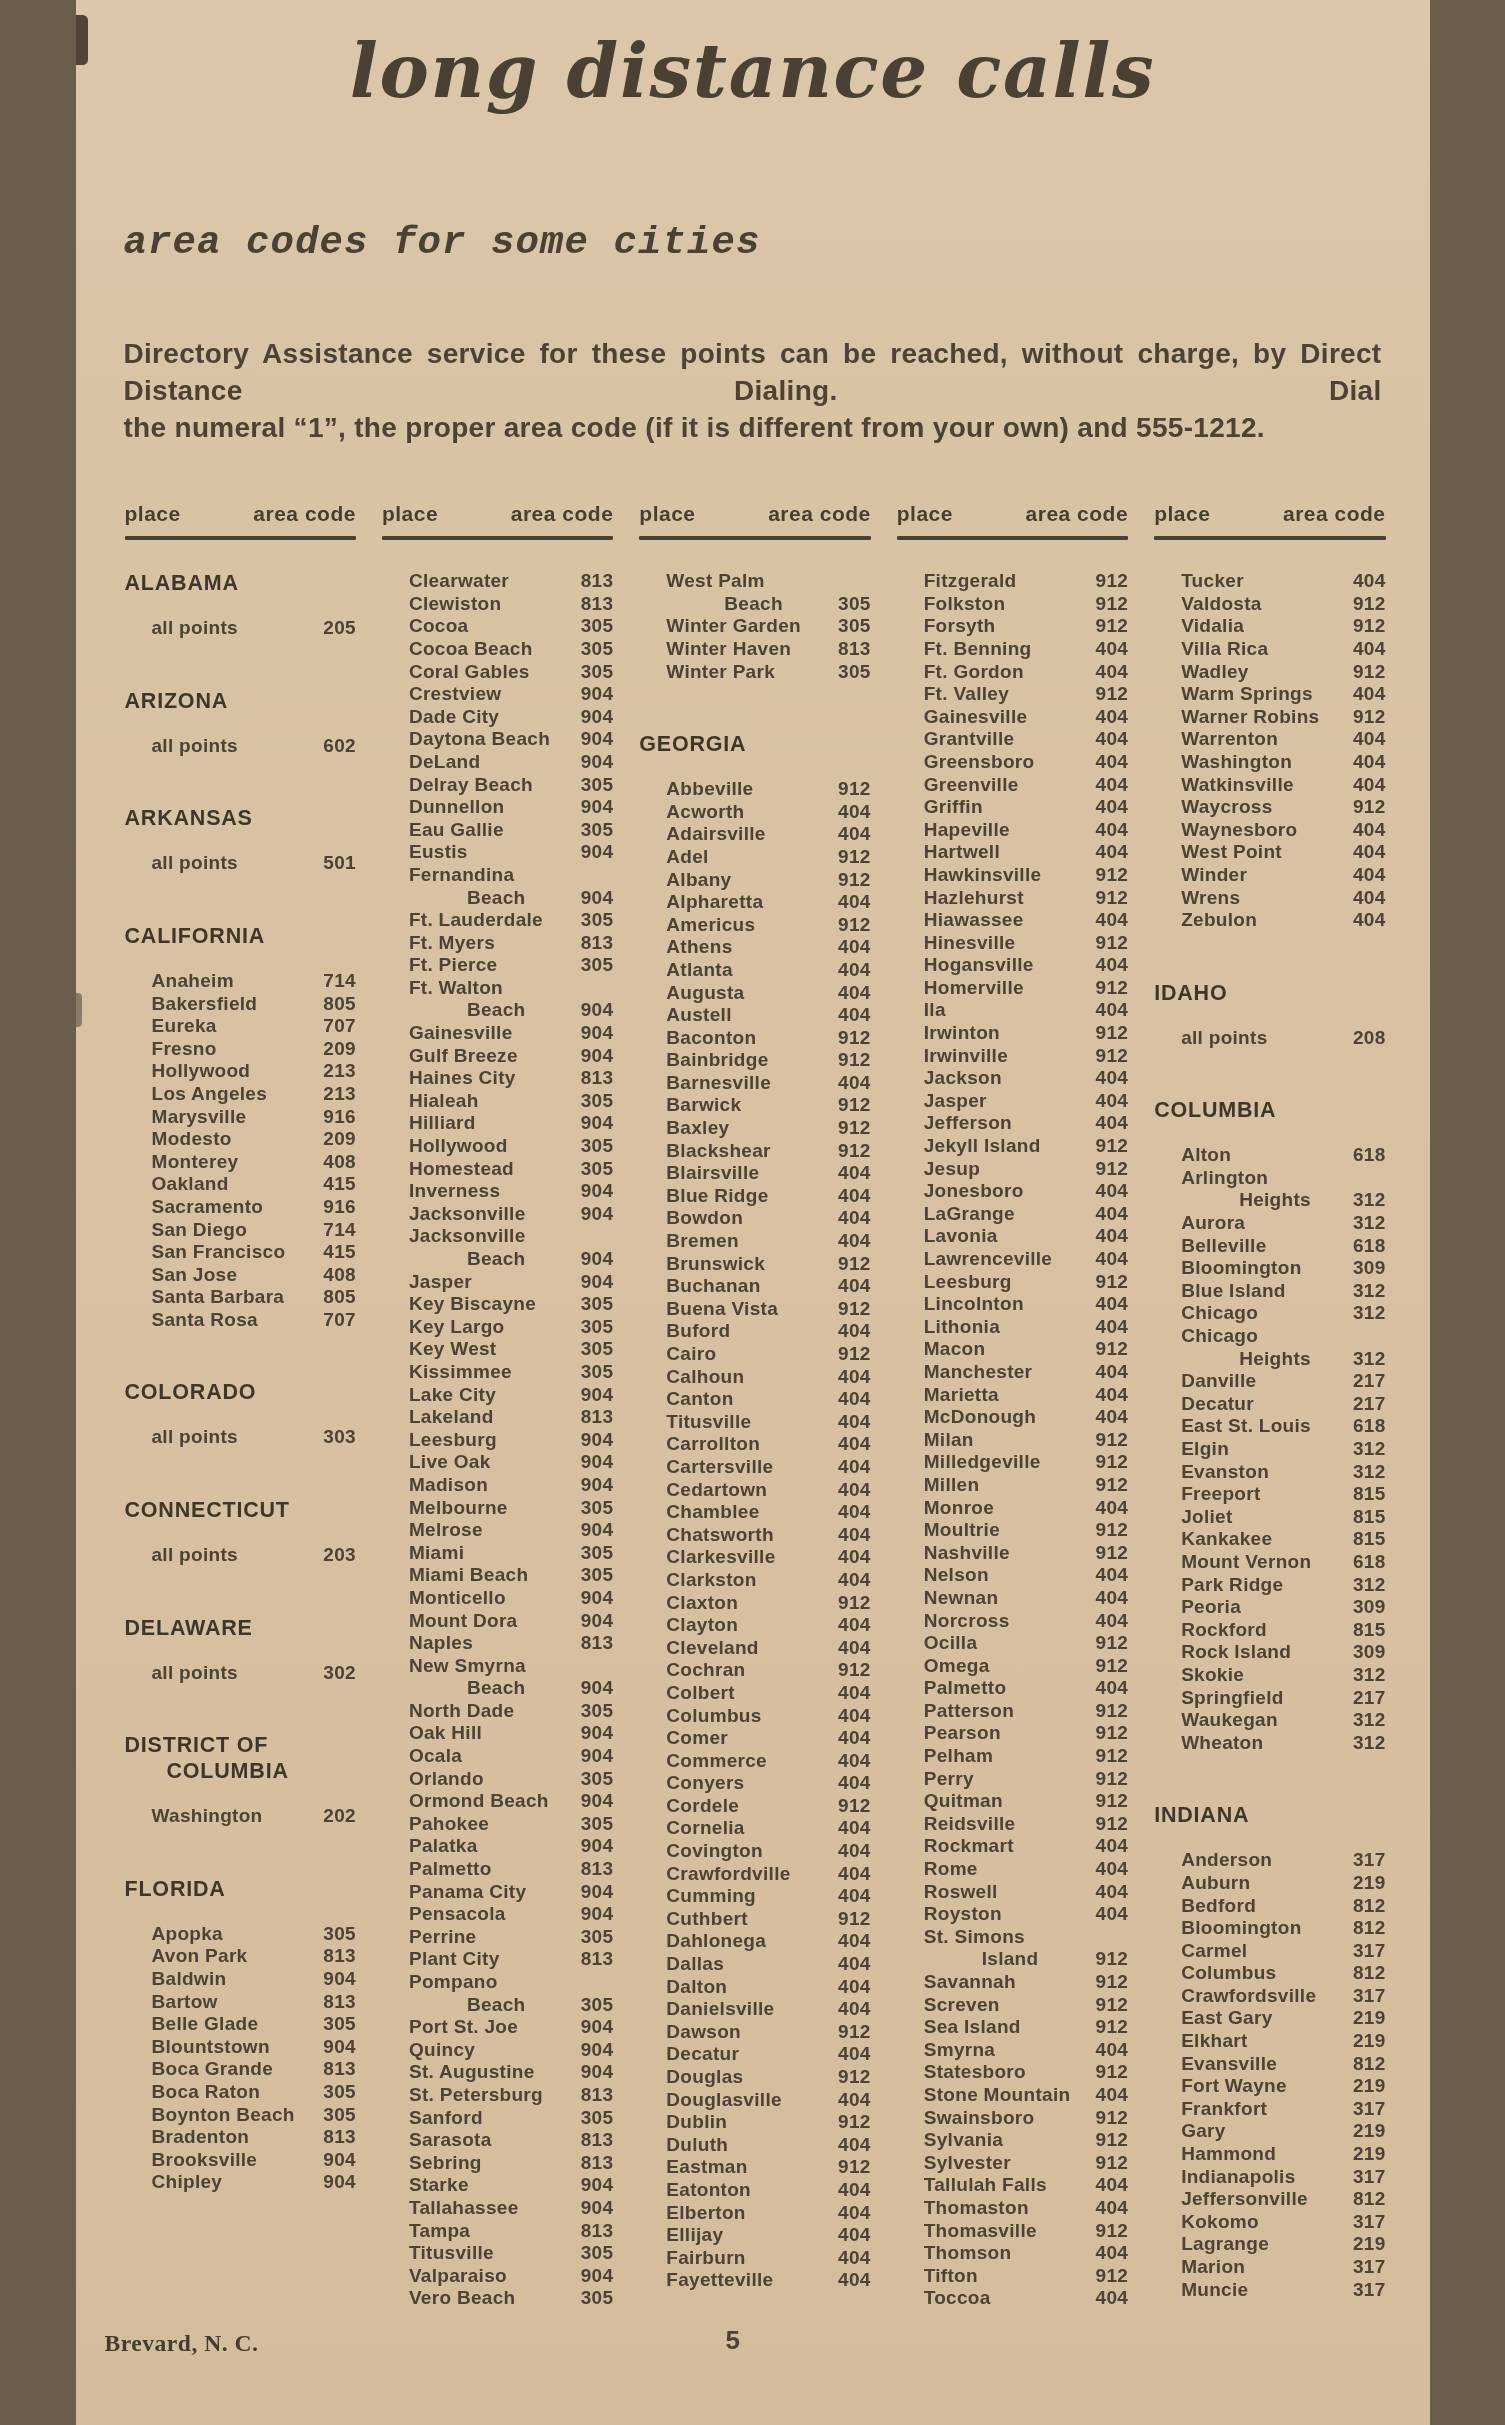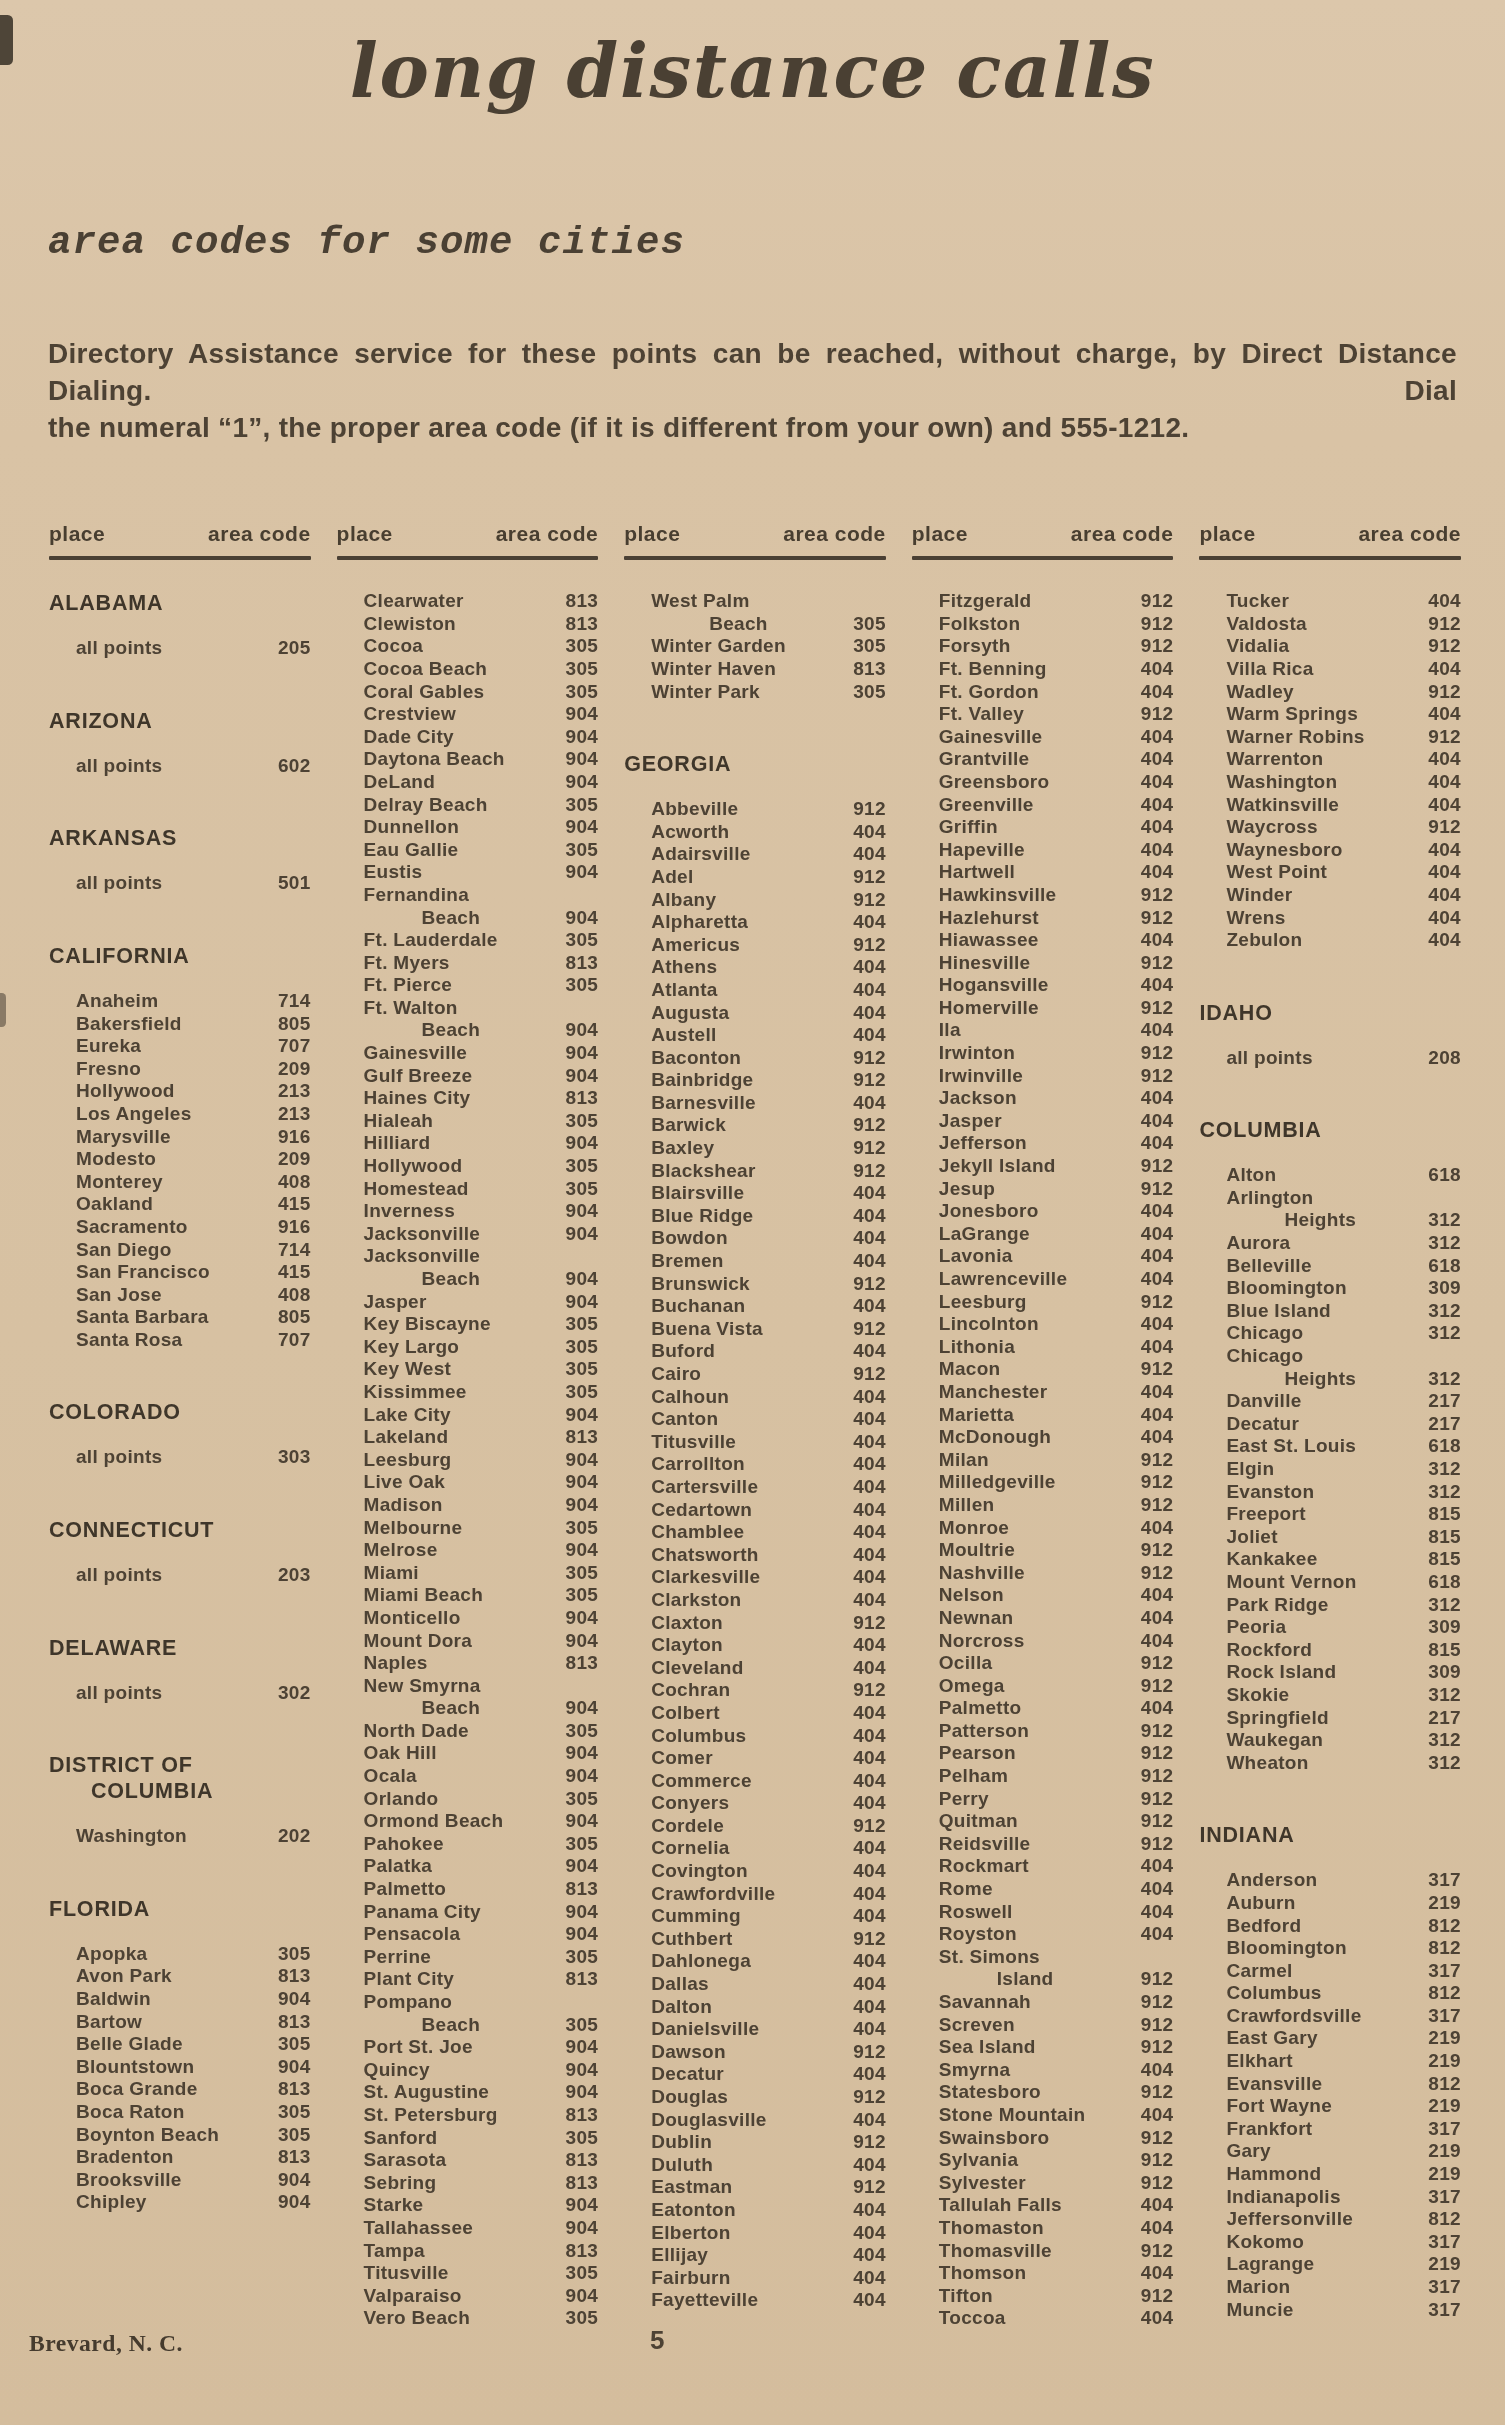--- a/index.html
+++ b/index.html
@@ -1,18 +1,18 @@
 <!DOCTYPE html>
 <html style="font-size:8.4px"><head>
 <meta charset="utf-8">
 <style>
   html,body { margin:0; padding:0; background:#6b5d4b; }
   .page {
     position:relative;
-    width:1505px; height:2426px;
+    width:1354px; height:2426px;
     margin:0 auto;
     background:linear-gradient(180deg,#dcc7ab 0%,#d9c3a5 18%,#d7c1a2 55%,#d4bd9d 100%);
     font-family:"Liberation Sans", sans-serif;
     color:#463c2f;
     overflow:hidden;
   }
   .edge-mark { position:absolute; background:#2b241c; }
   .em1 { left:0; top:14.7px; width:12.6px; height:50px; border-radius:0 5.3px 5.3px 0; opacity:.8; }
   .em2 { left:0; top:993px; width:6.3px; height:34px; border-radius:0 4.2px 4.2px 0; opacity:.45; }
 
@@ -33,21 +33,21 @@
     font-size:39px; line-height:45px;
     letter-spacing:1.1px;
     color:#4a4033;
   }
   .intro { margin-top:69px; font-size:28px; line-height:37px; font-weight:bold; letter-spacing:0.3px; color:#4d4234; }
   .intro .l1 { text-align:justify; text-align-last:justify; }
   .intro .l2 { text-align:left; }
 
   .columns {
     display:flex; gap:26px;
-    margin-top:76px;
+    margin-top:56px;
     padding:0 44px 0 49px;
   }
   .col { flex:1 1 0; min-width:0; }
   .col-head {
     display:flex; justify-content:space-between; align-items:baseline;
     font-size:21px; font-weight:bold; letter-spacing:0.5px; color:#483e30;
   }
   .rule { height:4.7px; background:#4a4034; margin-top:9.5px; border-radius:1.1px; }
   .col-body { margin-top:30px; }
 

